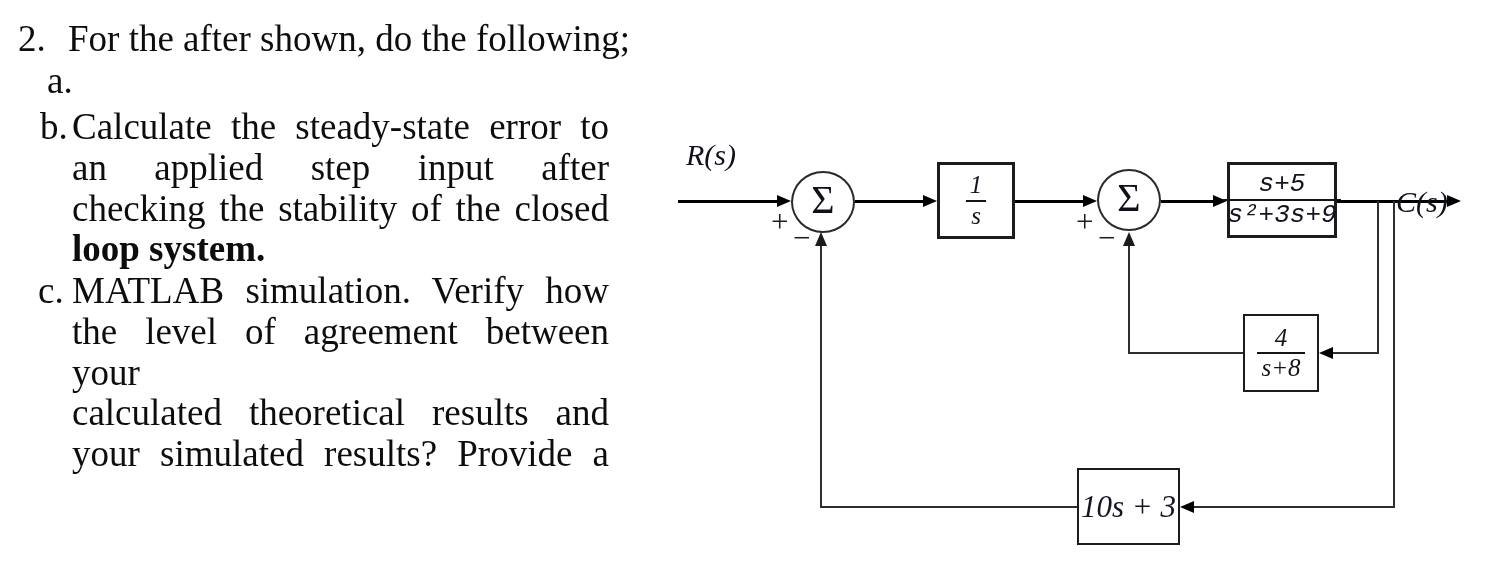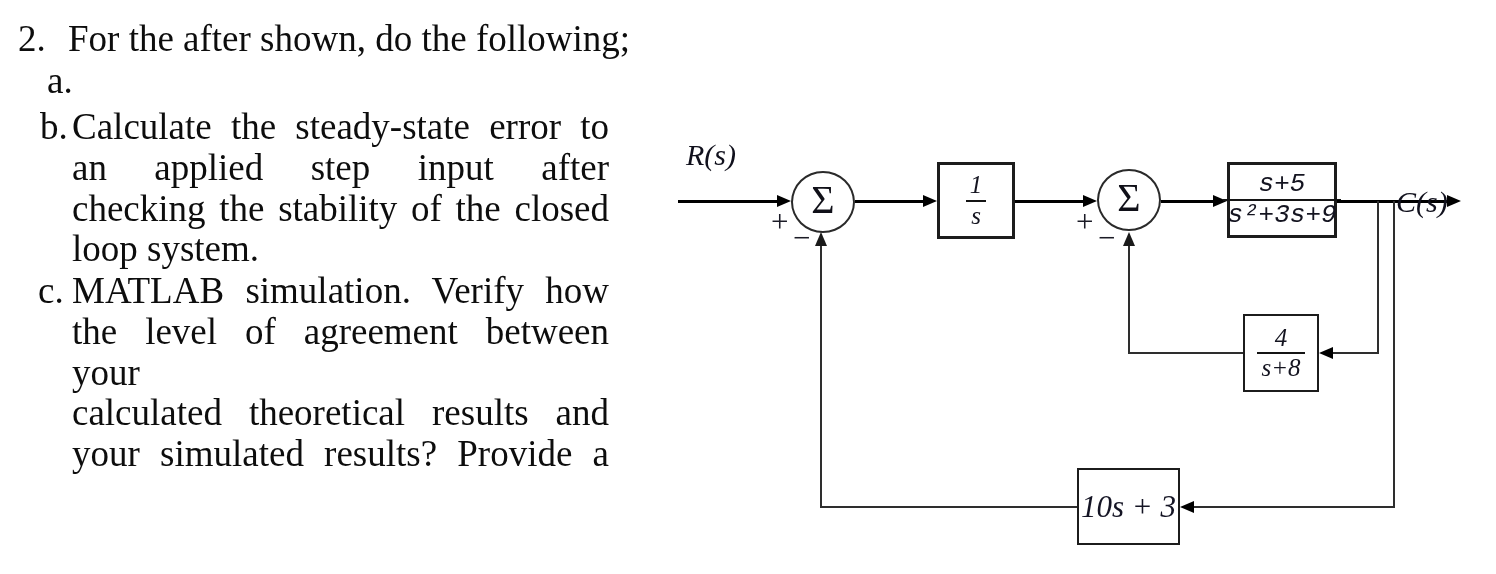--- a/index.html
+++ b/index.html
@@ -2,21 +2,21 @@
 <html><head>
 <meta charset="utf-8">
 <style>
   html,body{margin:0;padding:0;background:#ffffff;}
   #page{position:relative;width:1496px;height:574px;background:#fff;overflow:hidden;
         font-family:"Liberation Serif", serif;color:#0d0d0d;}
 
   
   .txt{position:absolute;font-size:37px;line-height:40.8px;color:#0d0d0d;}
   .just div{text-align:justify;text-align-last:justify;}
-  .just div.lastline{text-align:center;text-align-last:left;}
+  .just div.lastline{text-align:center;text-align-last:left;font-weight:bold;}
   .letter{position:absolute;font-size:37px;line-height:40.8px;}
 
   
   .hline{position:absolute;background:#000;height:3px;}
   .hline.thin{height:2px;background:#2e2e2e;}
   .vline{position:absolute;background:#2e2e2e;width:2px;}
   .arr-r{position:absolute;width:0;height:0;border-top:6px solid transparent;
          border-bottom:6px solid transparent;border-left:14px solid #000;}
   .arr-l{position:absolute;width:0;height:0;border-top:6px solid transparent;
          border-bottom:6px solid transparent;border-right:14px solid #000;}

